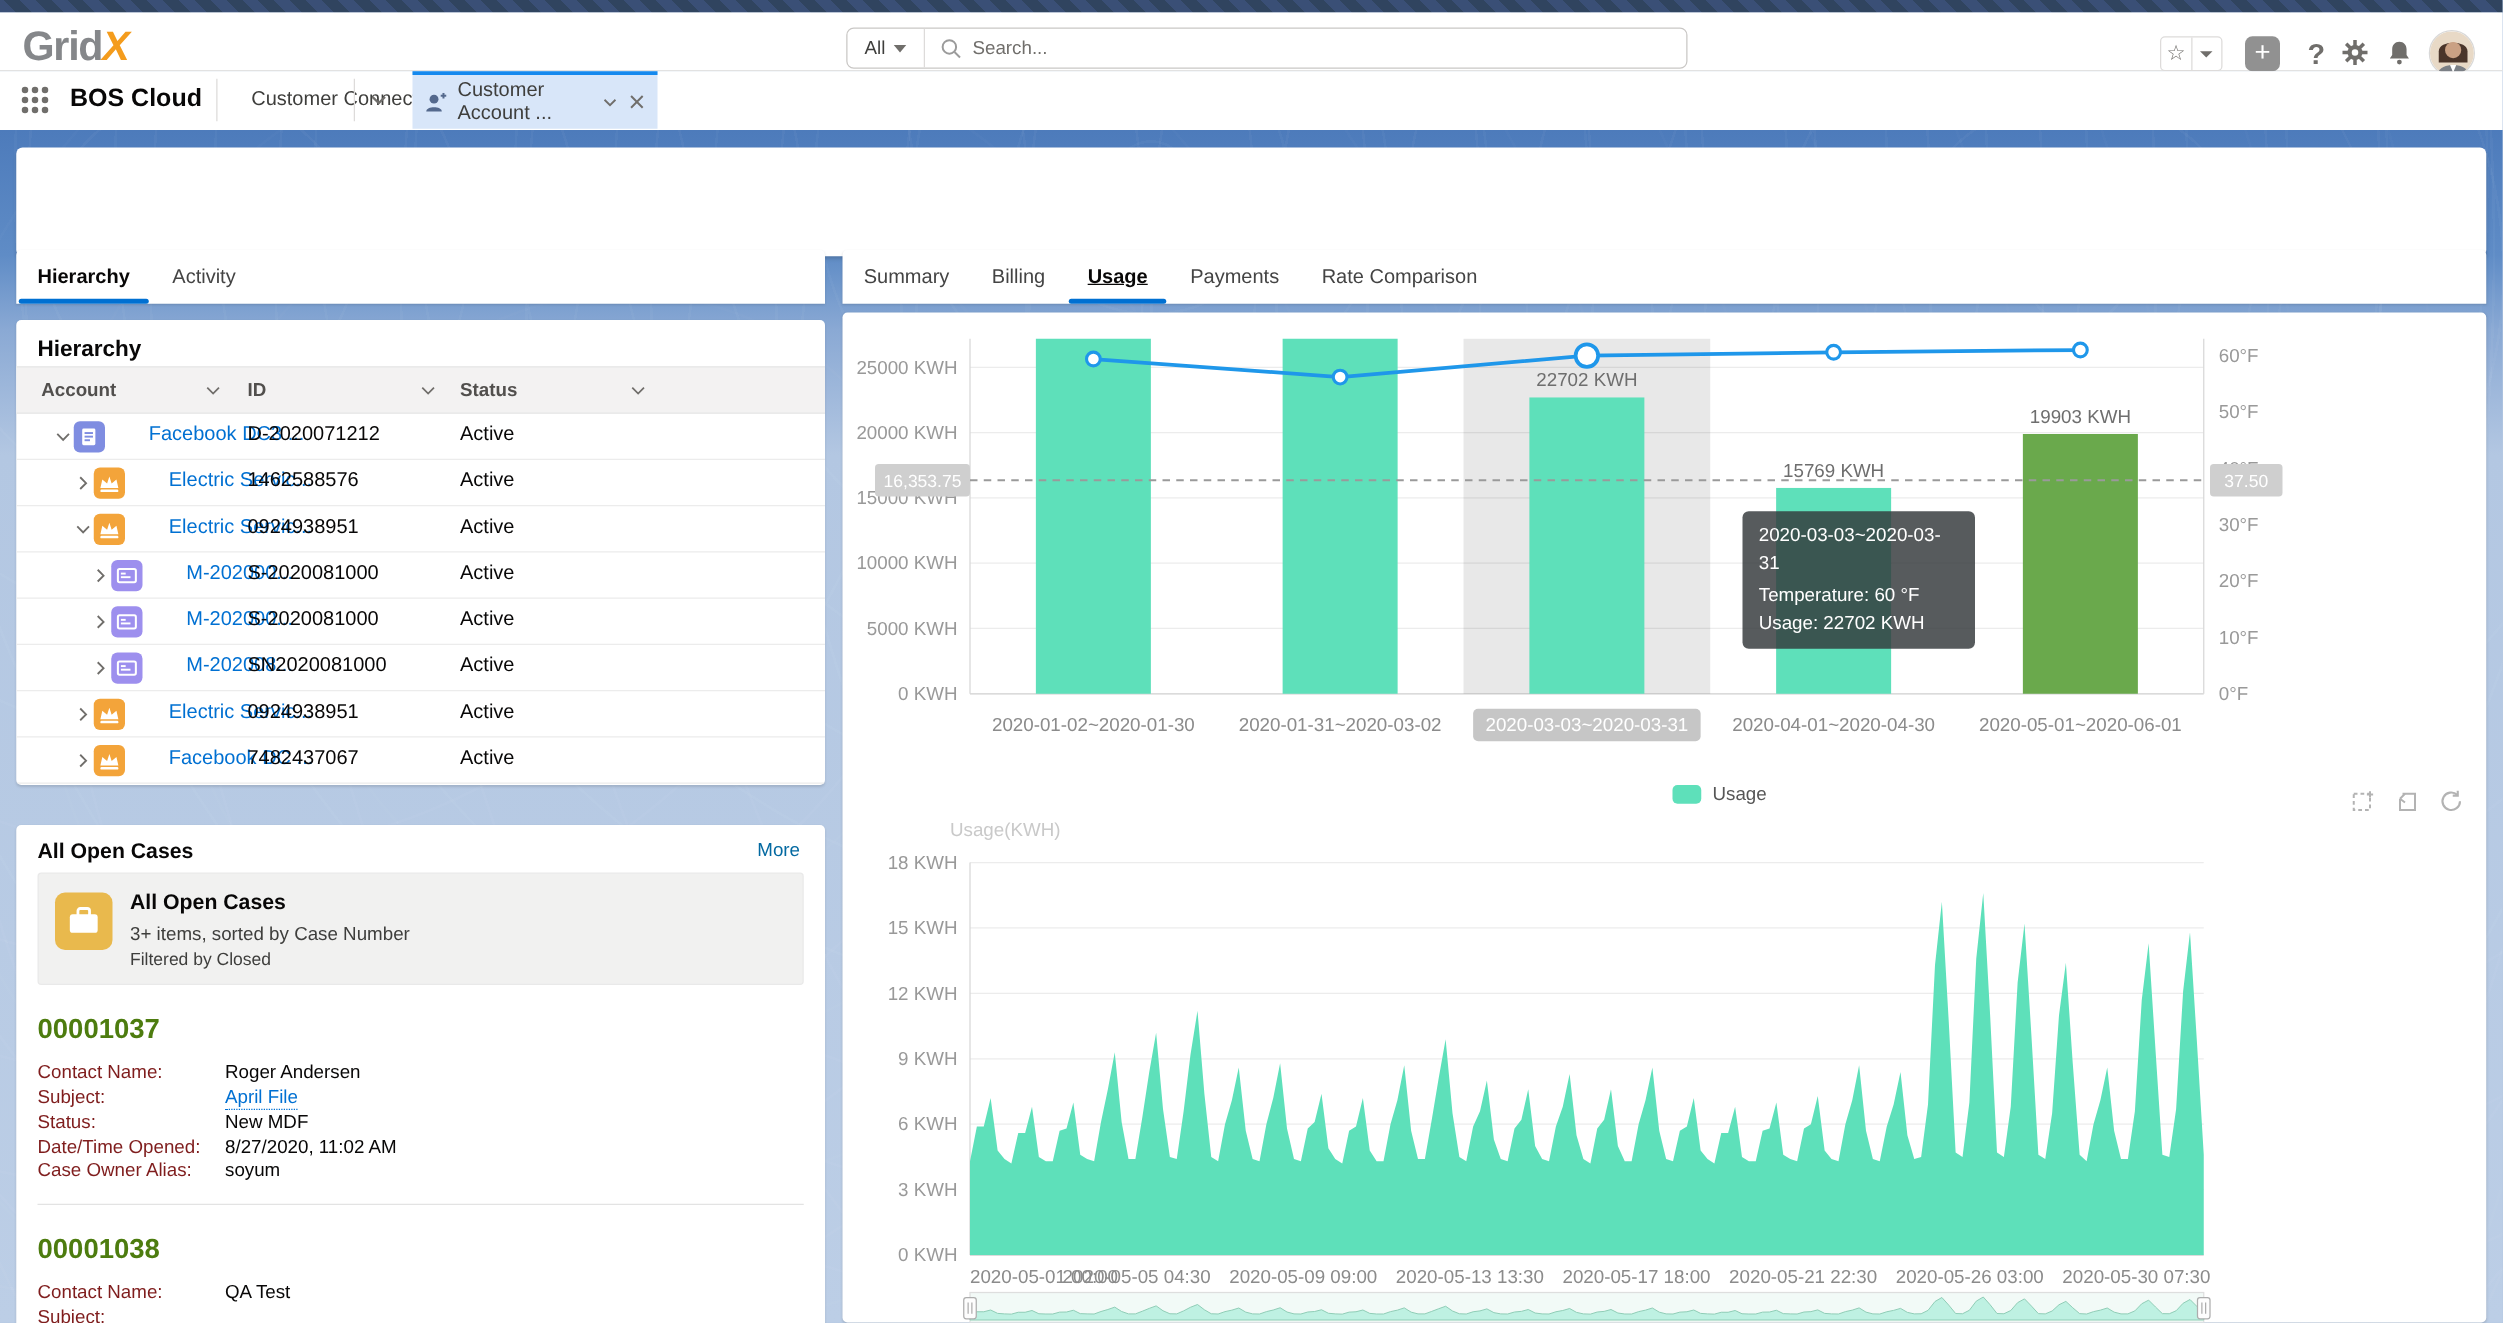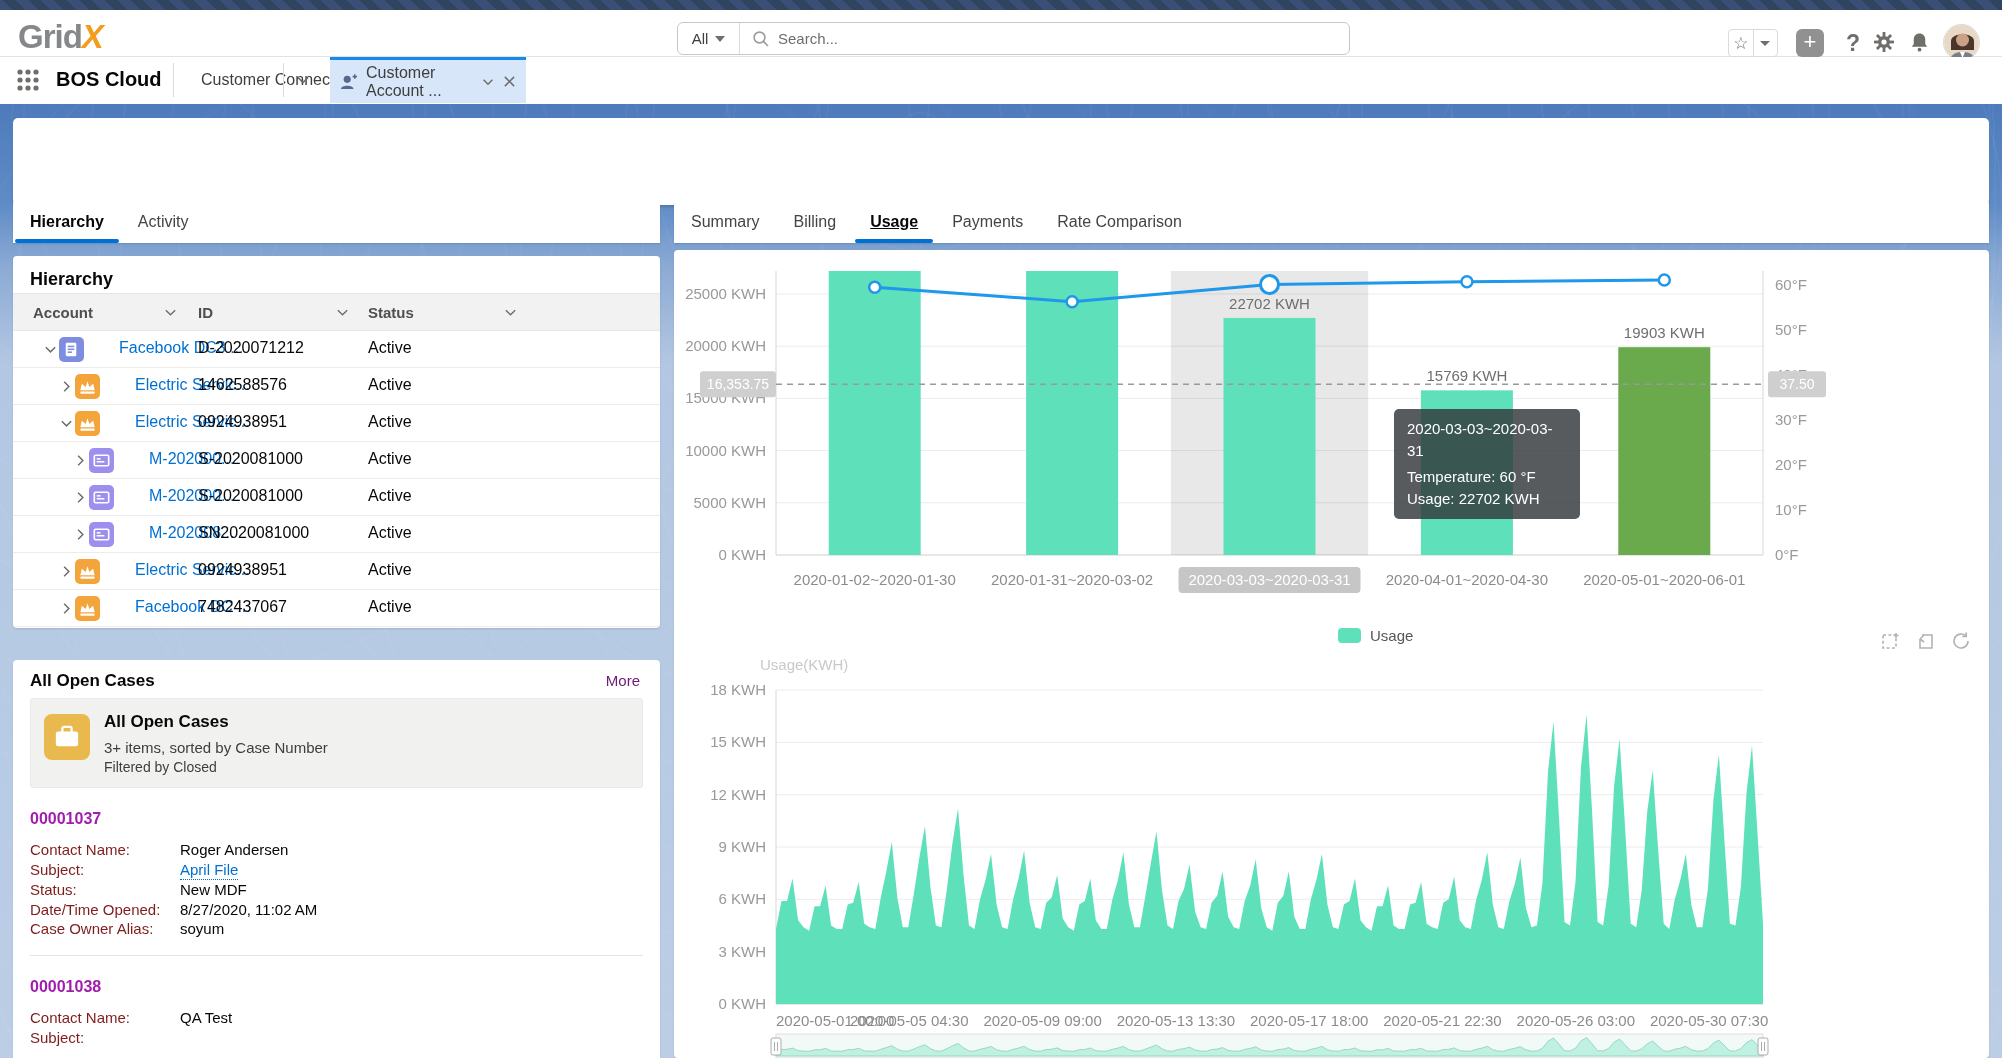--- a/index.html
+++ b/index.html
@@ -86,29 +86,29 @@
   .h-row { position:absolute; left:0; width:647px; height:37px; border-bottom:1px solid #ececec; font-size:16px; cursor:pointer; }
   .h-row .chev { position:absolute; top:11px; }
   .h-row .ricon { position:absolute; top:6px; width:25px; height:25px; border-radius:5px;
     display:flex; align-items:center; justify-content:center; }
   .h-row .nm { position:absolute; top:8px; color:#0070d2;margin-left:28px; }
   .h-row .rid { position:absolute; left:185px; top:8px; color:#080707; }
   .h-row .rst { position:absolute; left:355px; top:8px; color:#080707; }
 
   
   #cases-title { position:absolute; left:17px; top:11px; font-size:17px; font-weight:bold; color:#080707; }
-  #more-link { position:absolute; right:20px; top:12px; font-size:15px; color:#701a75; cursor:pointer; }
+  #more-link { position:absolute; right:20px; top:12px; font-size:15px; color:#0369a1; cursor:pointer; }
   #cases-banner { position:absolute; left:17px; top:38px; width:613px; height:90px; background:#f1f1f0;
     border:1px solid #e9e9e9; border-radius:3px; }
   #briefcase { position:absolute; left:13px; top:15px; width:46px; height:46px; background:#e9b94d; border-radius:8px;
     display:flex; align-items:center; justify-content:center; }
   #cb-title { position:absolute; left:73px; top:13px; font-size:17px; font-weight:bold; color:#080707; }
   #cb-sub1 { position:absolute; left:73px; top:40px; font-size:15px; color:#3e3e3c; }
   #cb-sub2 { position:absolute; left:73px; top:60px; font-size:14px; color:#3e3e3c; }
-  .case-num { font-size:16px; font-weight:bold; color:#a21caf; margin:22px 0 12px 17px; }
+  .case-num { font-size:22px; font-weight:bold; color:#4d7c0f; margin:22px 0 12px 17px; }
   .case-field { display:flex; margin-left:17px; line-height:19.6px; font-size:15px; }
   .case-field .fl { width:150px; color:#7f1d1d; } .case-field .fv { color:#080707; }
   .case-field .fv.link { color:#0070d2; border-bottom:1px dotted #0070d2; cursor:pointer; }
   .case-div { height:1px; background:#e3e3e3; margin:16px 17px 0 17px; }
 
   
   #tooltip { left:1394px; top:409px; width:186px; background:rgba(50,55,57,.82); border-radius:5px;
     color:#fff; font-size:15px; line-height:22px; padding:9px 13px; z-index:5; pointer-events:none; }
   #legend { left:1338px; top:627px; display:flex; align-items:center; gap:9px; }
   #legend .sw { width:23px; height:15px; border-radius:4px; }

